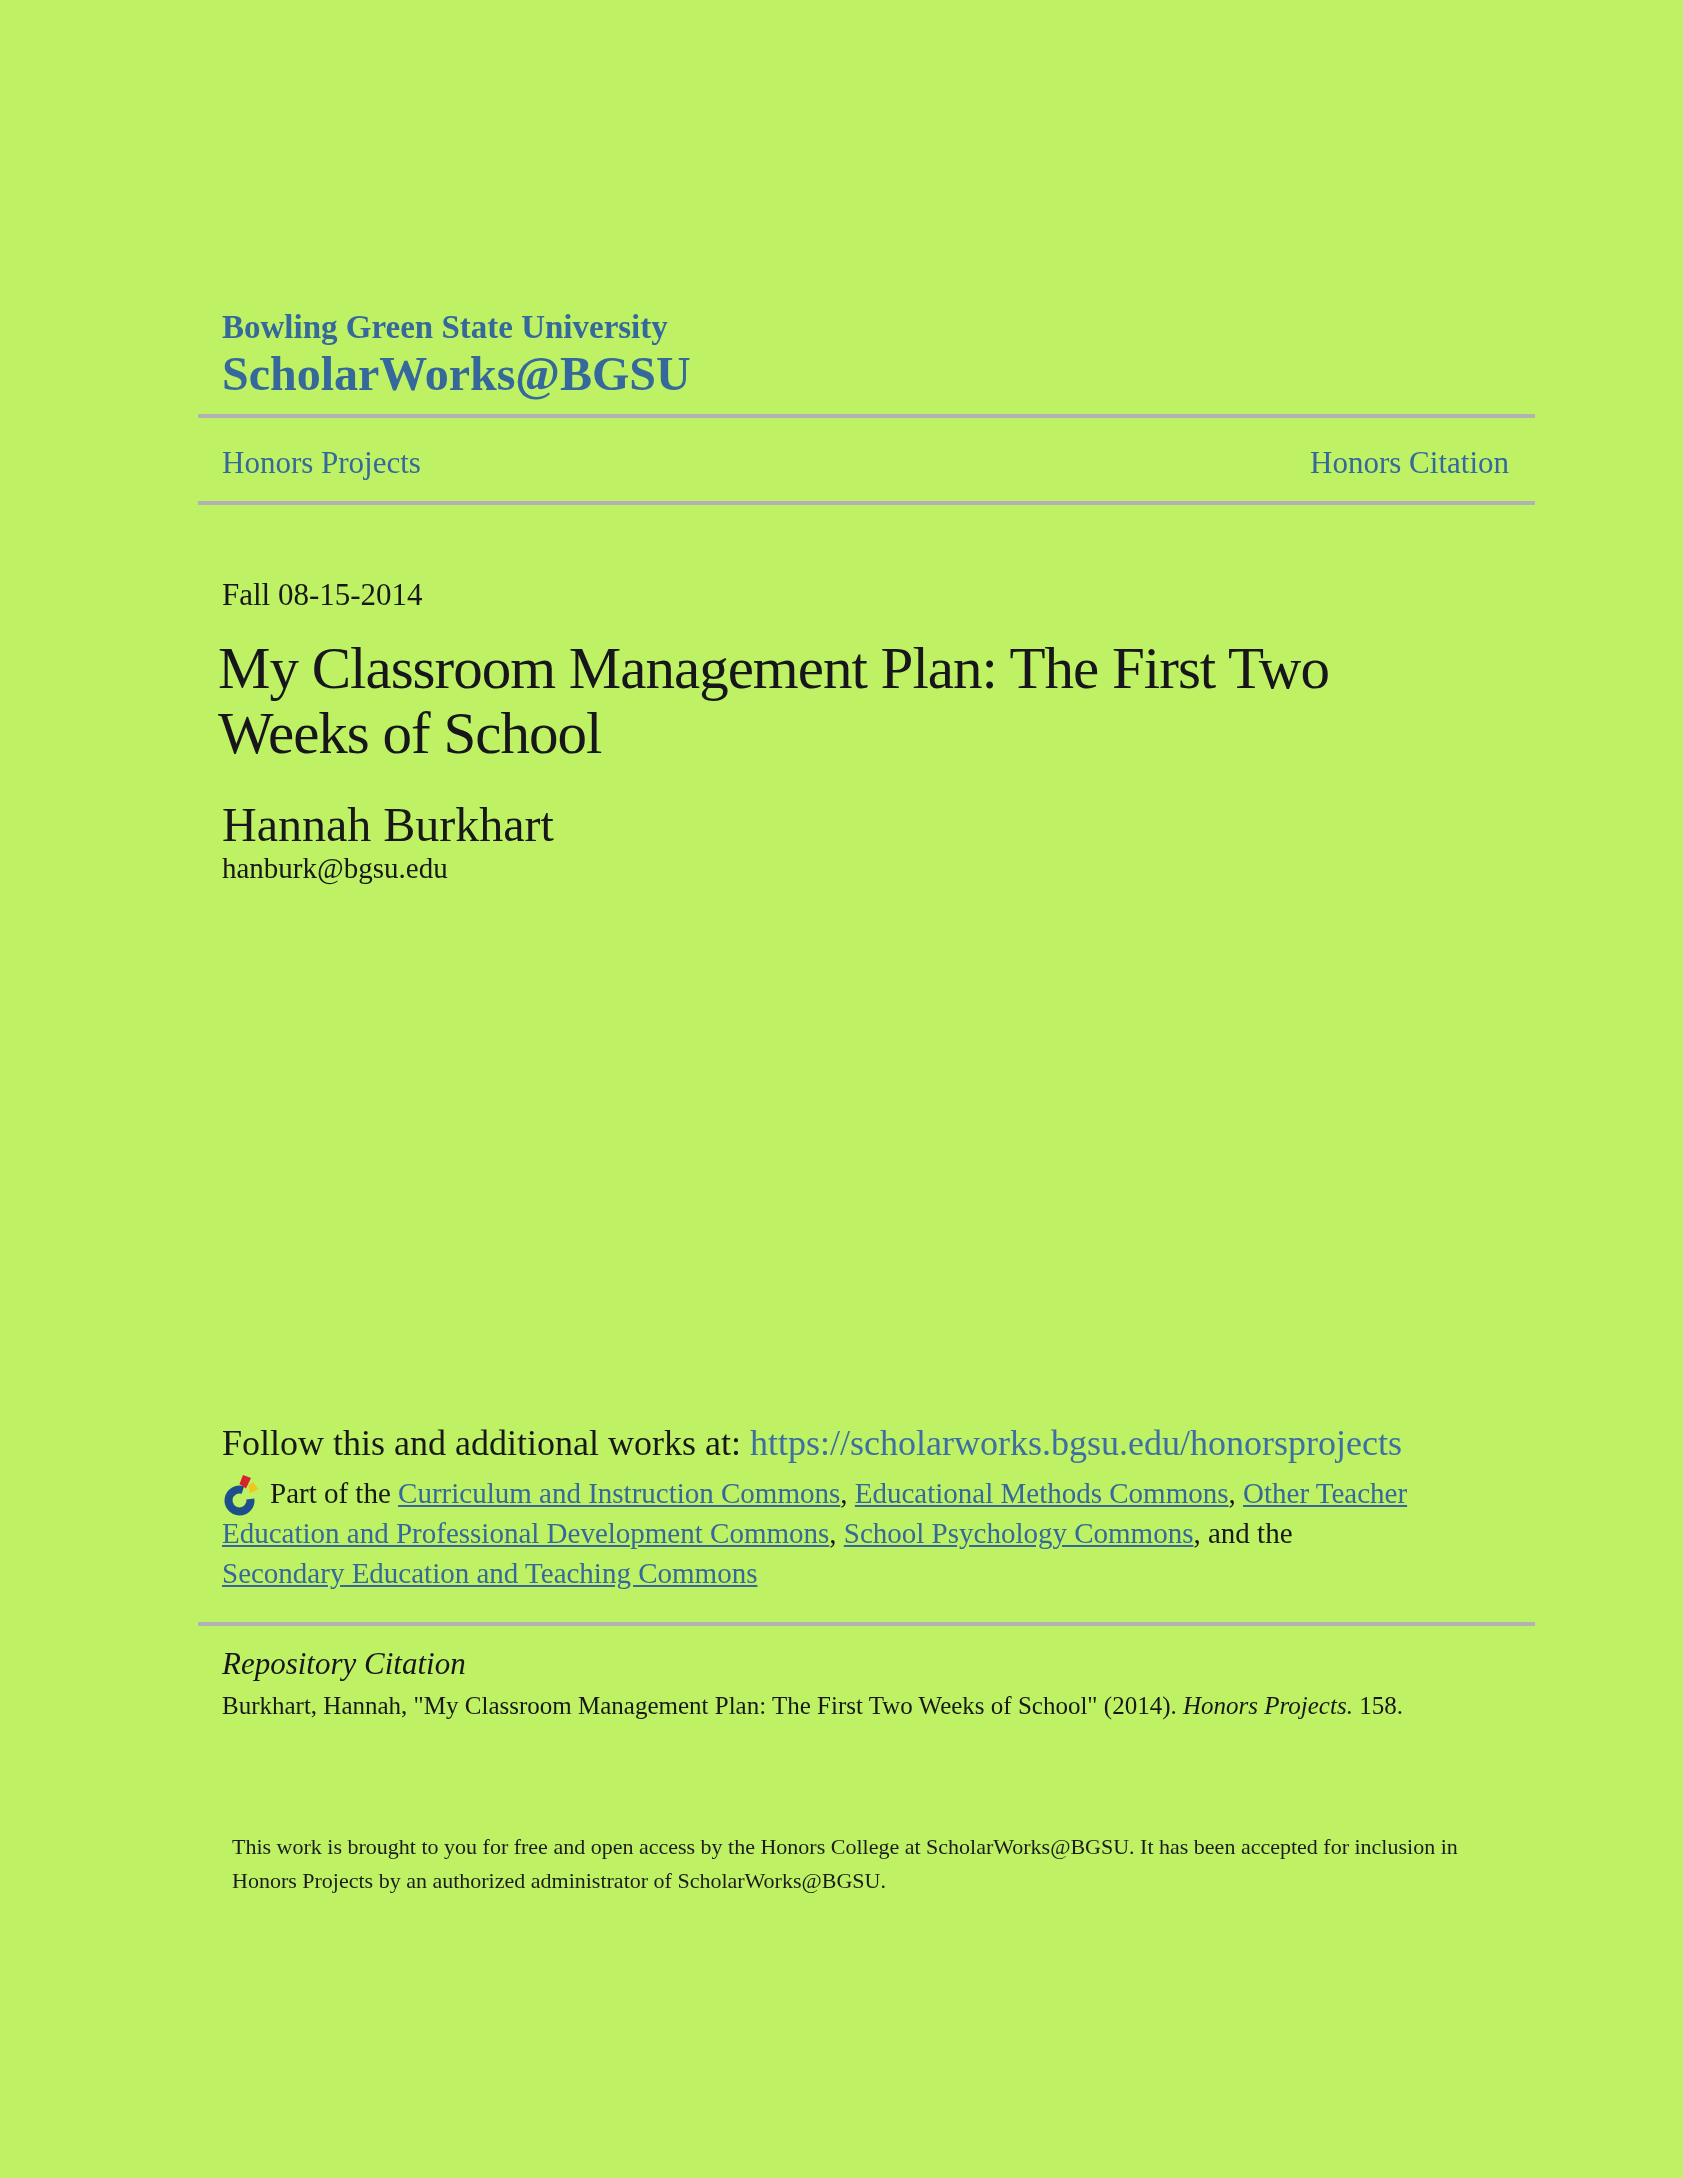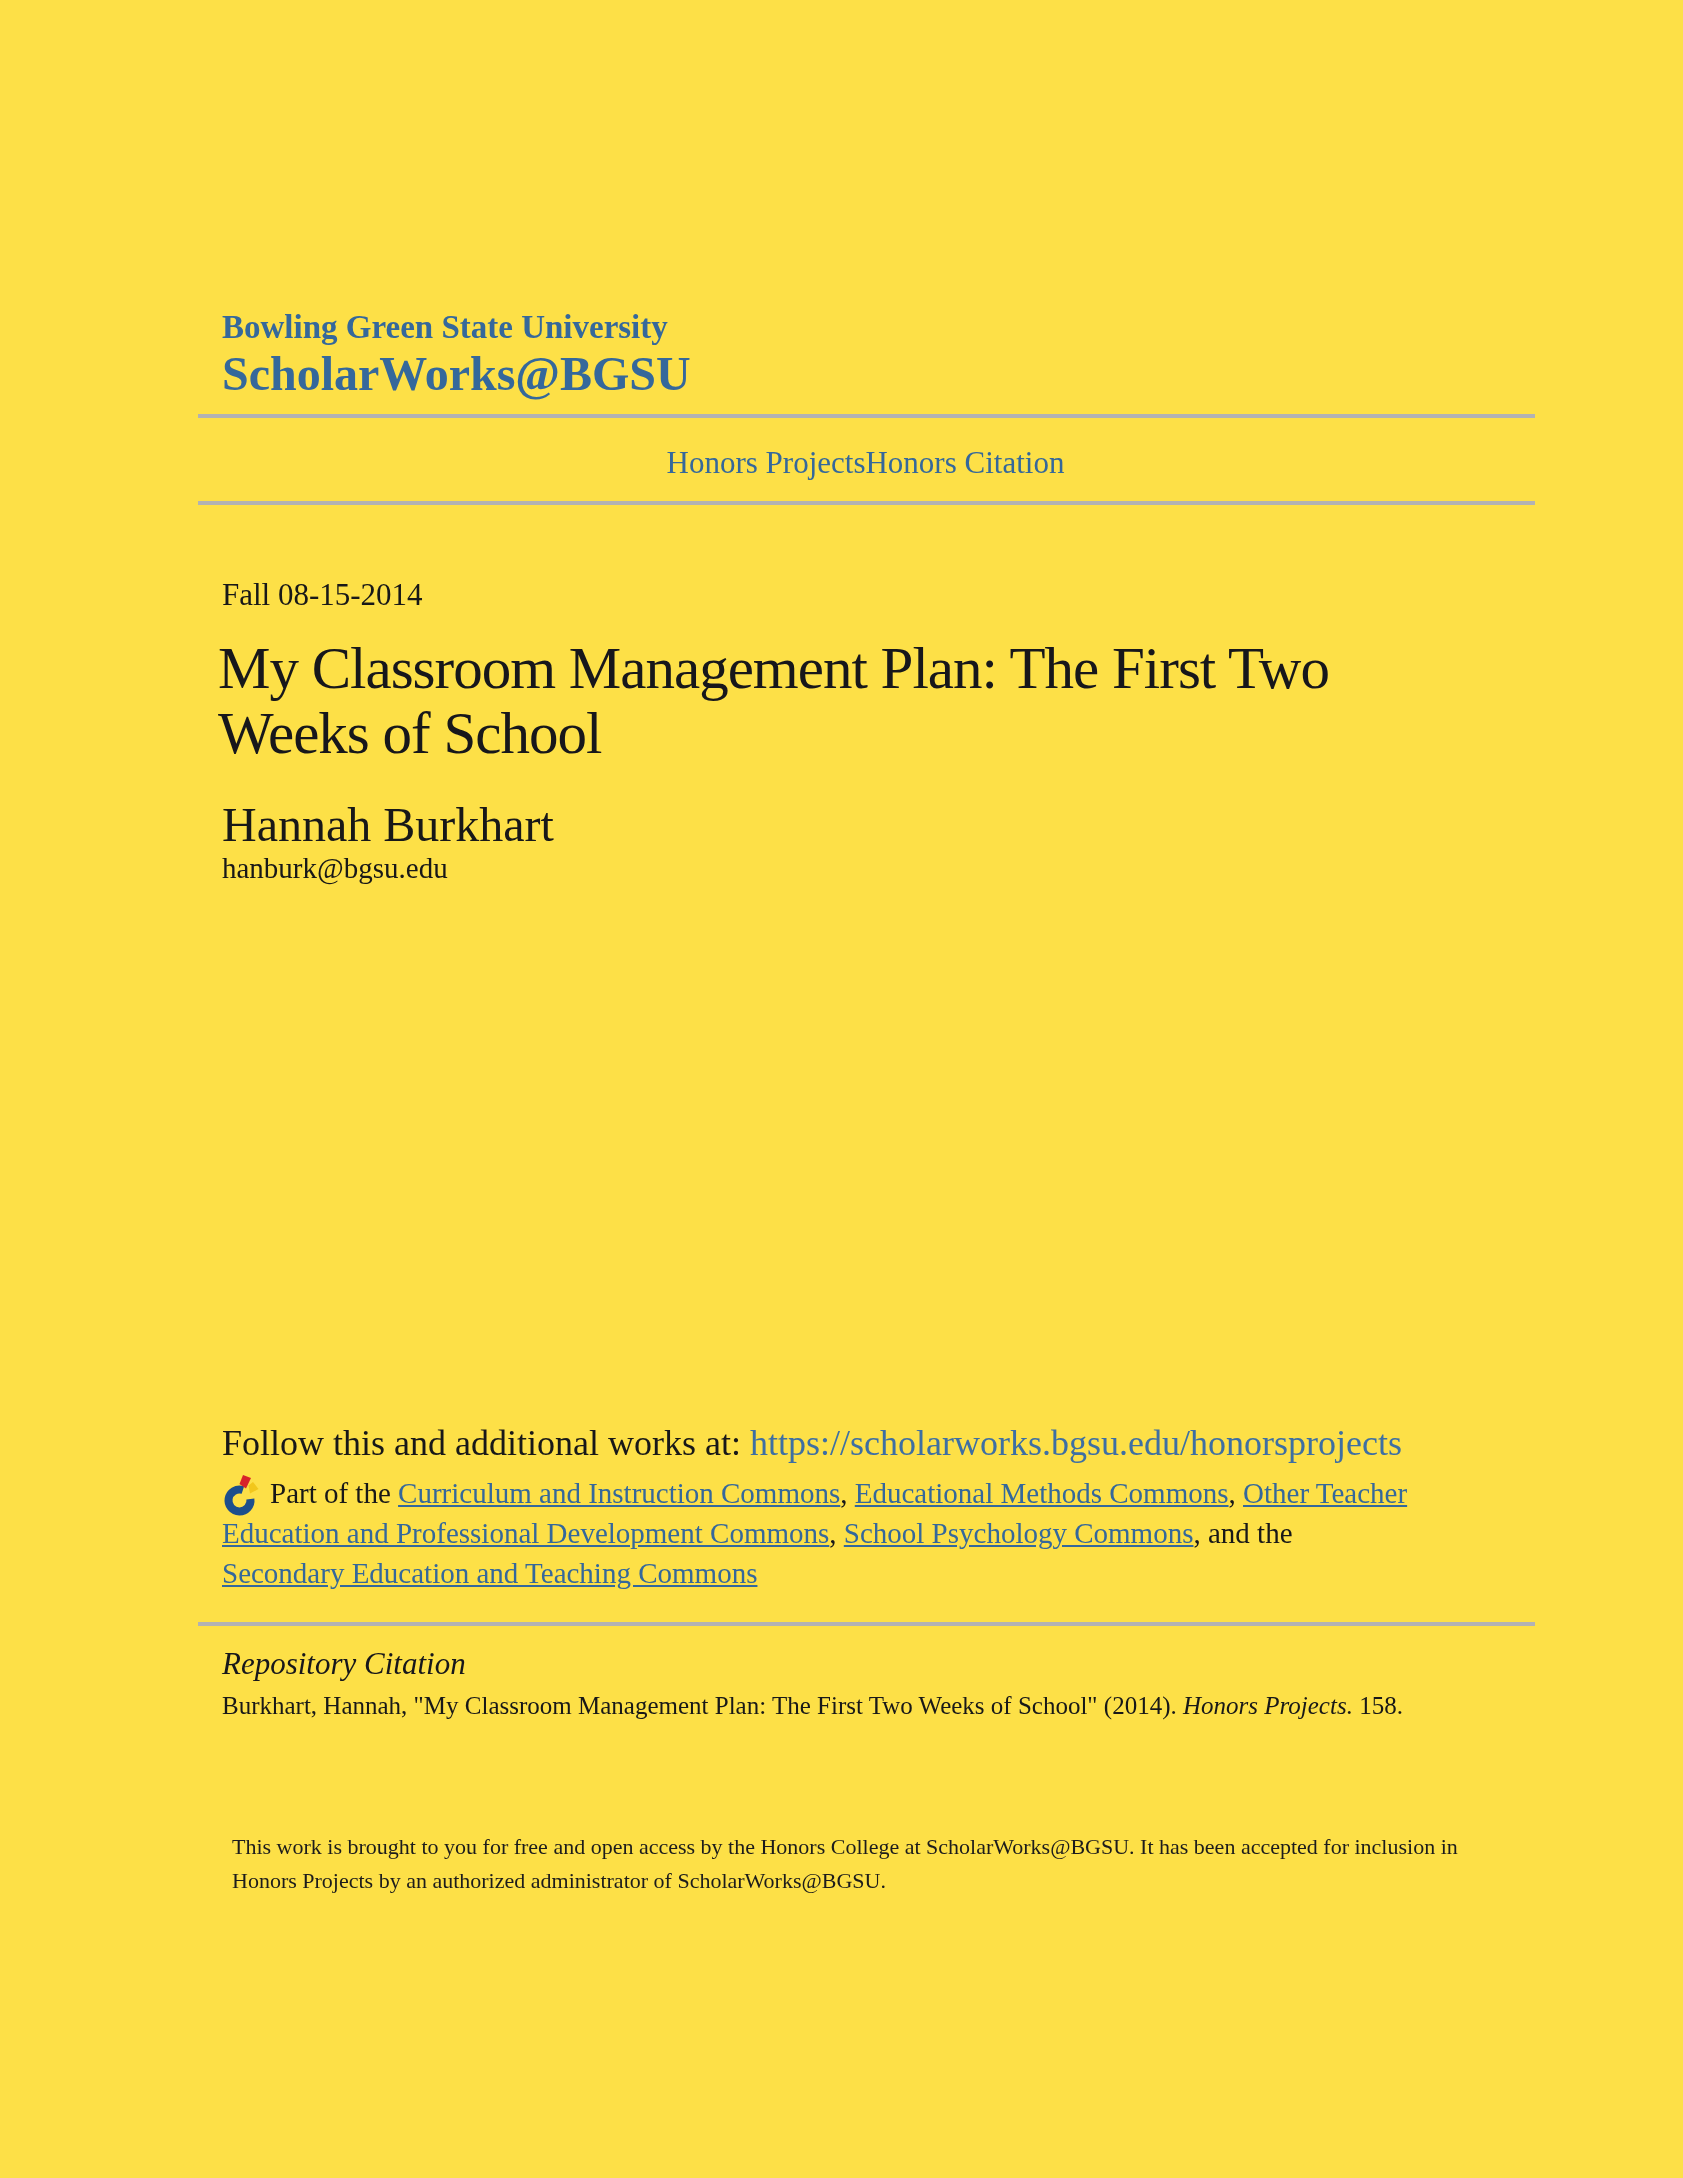--- a/index.html
+++ b/index.html
@@ -1,41 +1,41 @@
 <!DOCTYPE html>
 <html><head>
 <meta charset="utf-8">
 <style>
   html, body { margin: 0; padding: 0; background: #ffffff; }
   .page {
     position: relative;
     width: 1683px;
     height: 2178px;
-    background: #fde047;
+    background: #bef264;
     font-family: "Liberation Serif", "DejaVu Serif", serif;
     color: #181818;
     overflow: hidden;
   }
   .masthead { position: absolute; left: 222px; top: 307px; }
   .uni {
     font-size: 33px; font-weight: bold; color: #35689B; line-height: 40px;
   }
   .repo {
     font-size: 48px; font-weight: bold; color: #35689B; line-height: 53px;
   }
   .rule {
     position: absolute; left: 198px; width: 1337px; height: 4px;
     background: #B2B2B4;
   }
   .rule1 { top: 414px; }
   .rule2 { top: 501px; }
   .rule3 { top: 1622px; }
   .navrow {
     position: absolute; left: 222px; top: 444px; width: 1287px;
-    display: flex; justify-content: center; align-items: baseline;
+    display: flex; justify-content: space-between; align-items: baseline;
     font-size: 31px; line-height: 38px;
   }
   a, .navlink { color: #35689B; text-decoration: none; cursor: pointer; }
   .date { position: absolute; left: 222px; top: 577px; font-size: 31px; line-height: 36px; color: #181818; }
   .title {
     position: absolute; left: 218px; top: 636px; margin: 0; width: 1287px;
     font-size: 59px; font-weight: normal; line-height: 65px;
     letter-spacing: -1px; color: #17171b;
   }
   .title span { display: block; }

